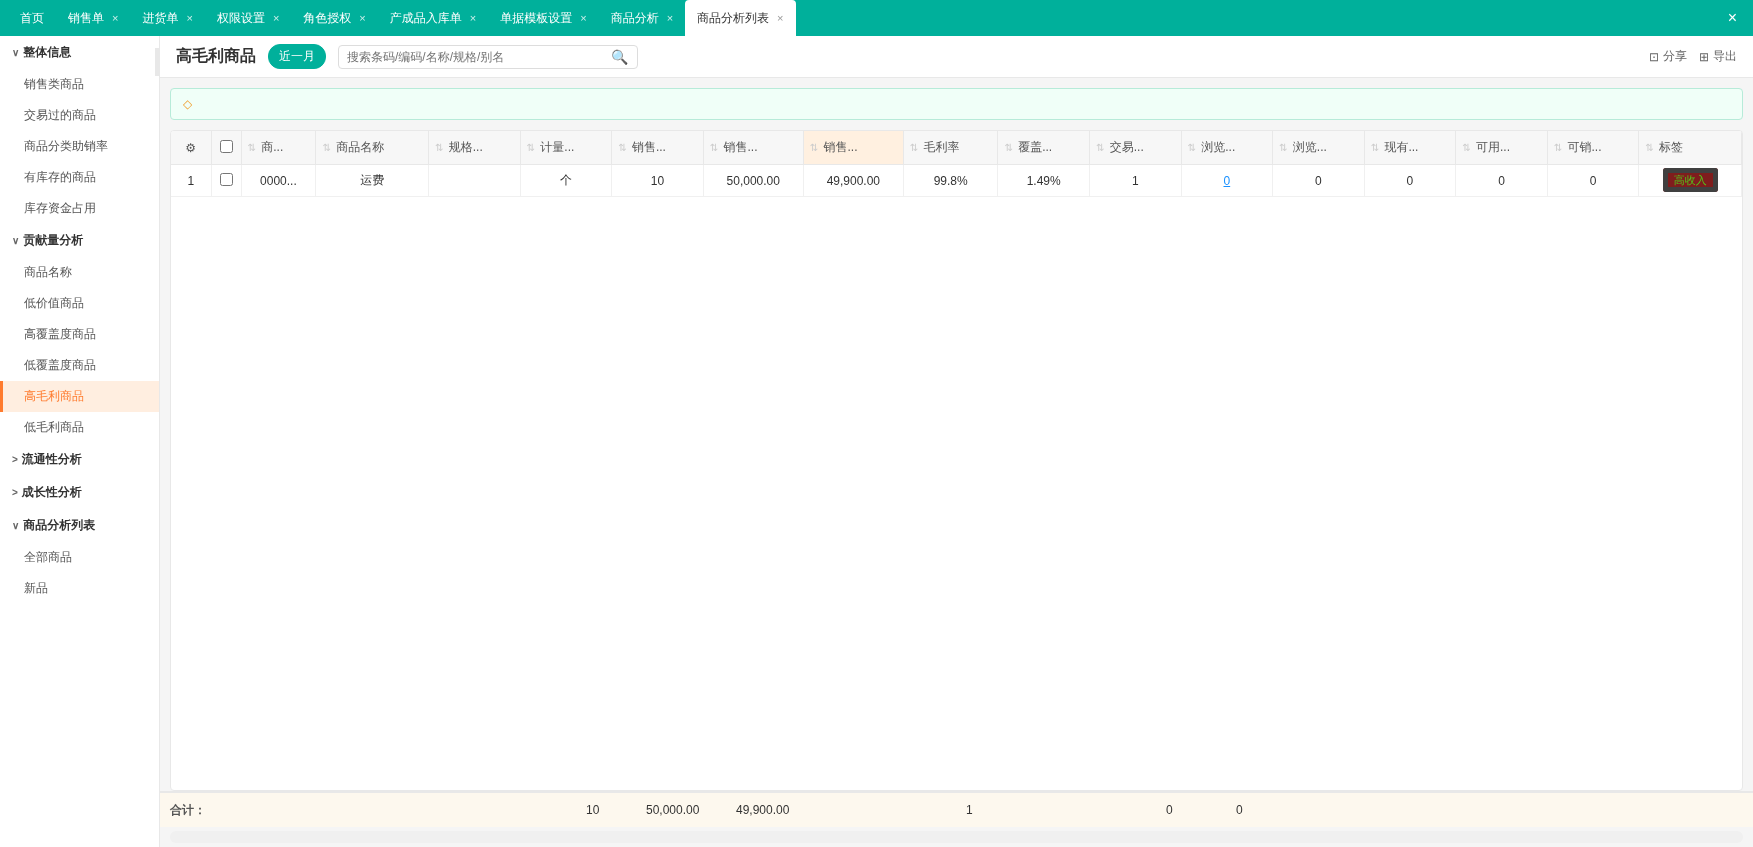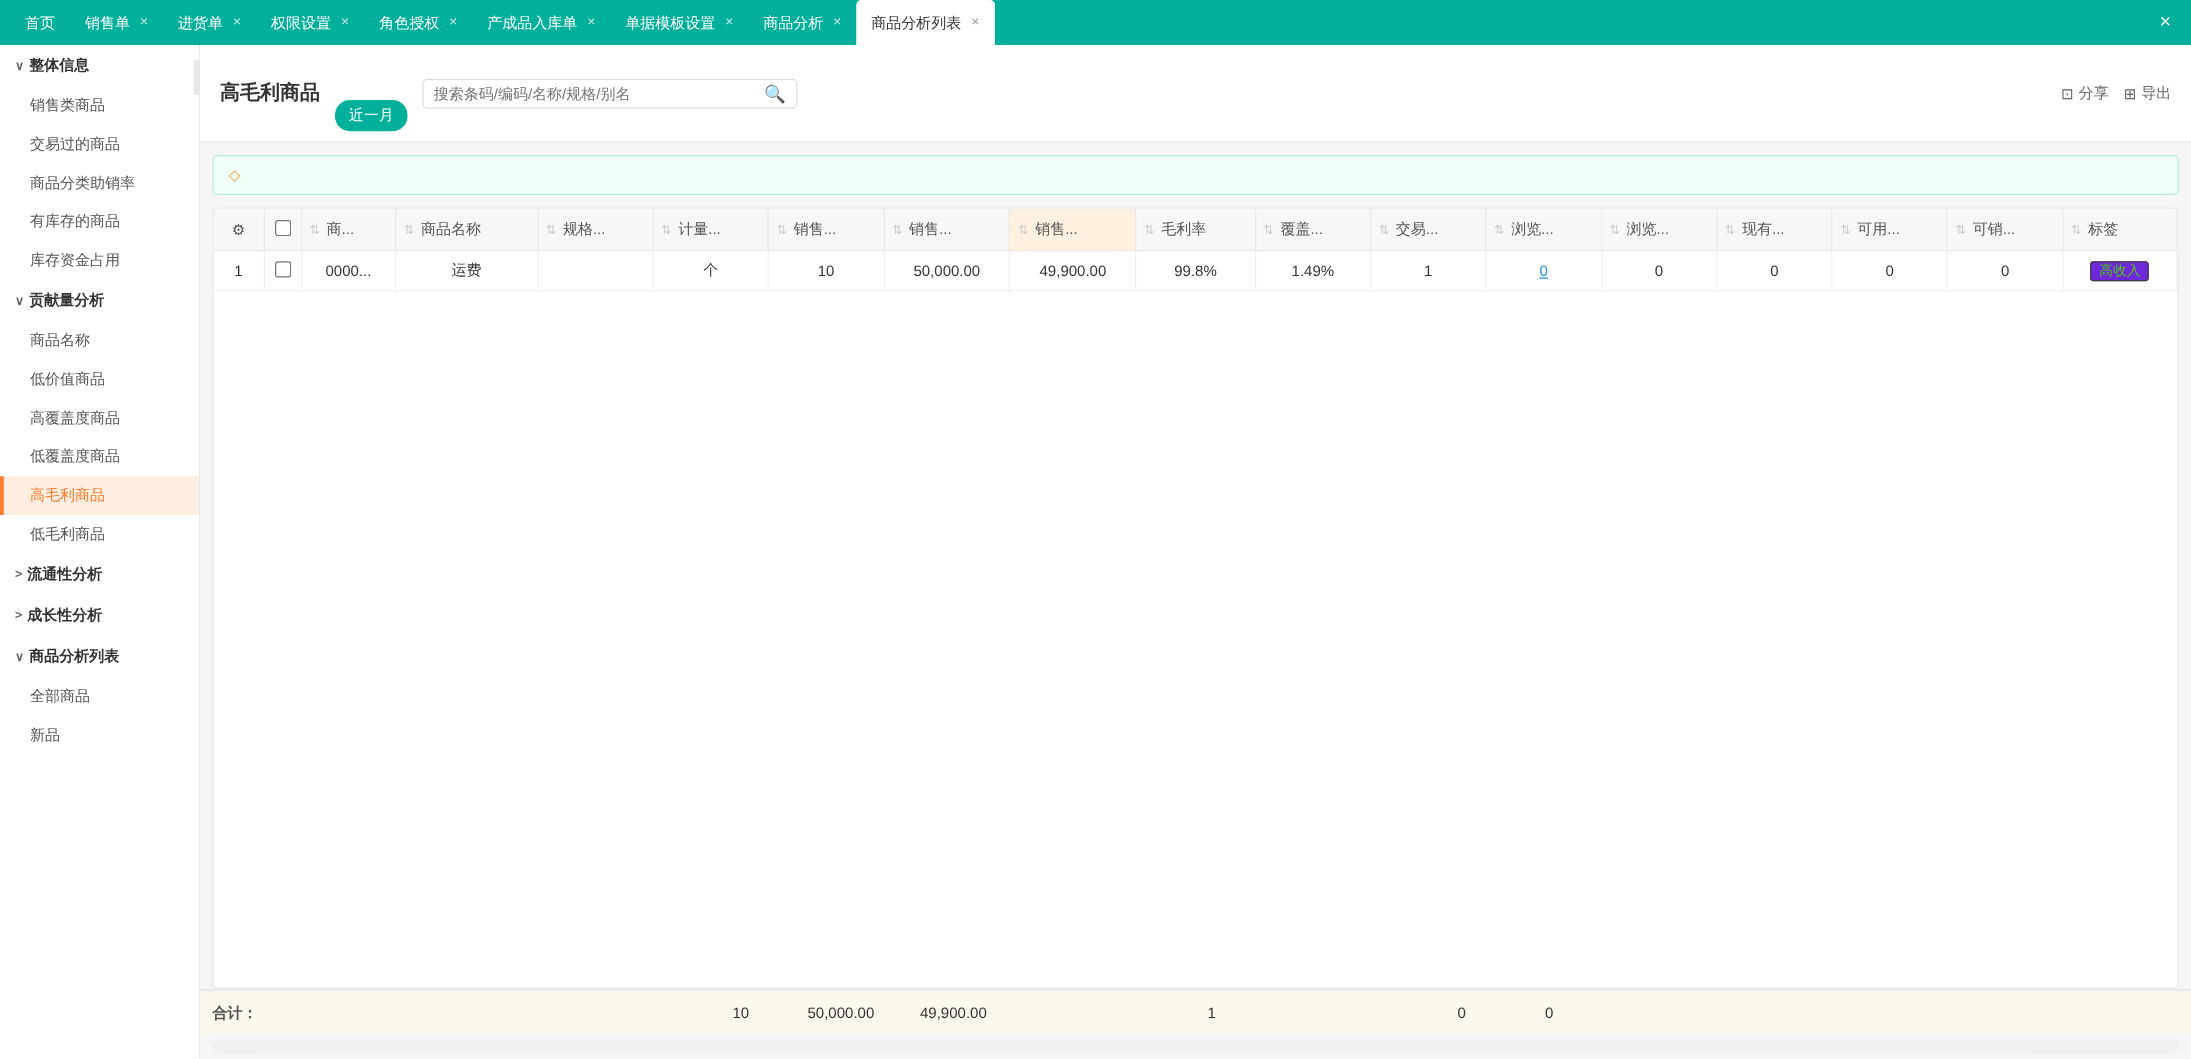--- a/index.html
+++ b/index.html
@@ -125,21 +125,20 @@
       border: 1px solid #00b09b;
       border-radius: 12px;
       color: #00b09b;
       cursor: pointer;
       background: #fff;
       font-size: 12px;
     }
     .date-filter-btn.active {
       background: #00b09b;
       color: #fff;
-      margin-top: 36px;
     }
     .search-box {
       display: flex;
       align-items: center;
       border: 1px solid #ddd;
       border-radius: 4px;
       padding: 3px 8px;
       gap: 4px;
       flex: 1;
       max-width: 300px;
@@ -212,22 +211,22 @@
     td {
       padding: 7px 6px;
       color: #333;
       border-bottom: 1px solid #f0f0f0;
       border-right: 1px solid #f0f0f0;
       white-space: nowrap;
       text-align: center;
     }
     .tag-high {
       color: #52c41a;
-      background: #6d28d9;
-      border: 1px solid #404040;
+      background: #7f1d1d;
+      border: 5px solid #404040;
       padding: 1px 6px;
       border-radius: 3px;
       font-size: 11px;
     }
     td.link { color: #1890ff; text-decoration: underline; cursor: pointer; }
     td.center { text-align: center; }
 
     
     .table-footer {
       background: #fdf8ee;

